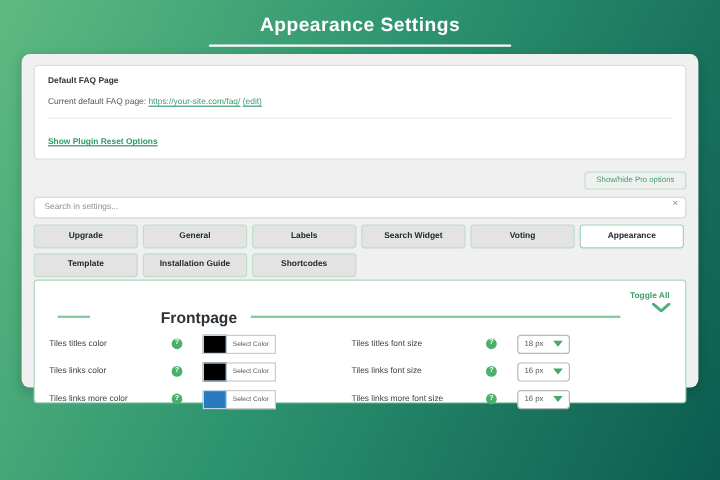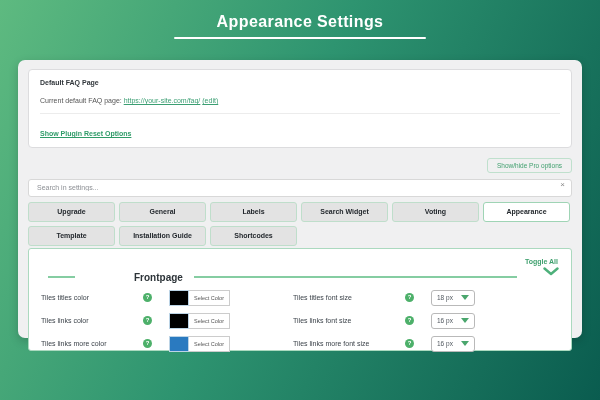--- a/index.html
+++ b/index.html
@@ -9,21 +9,21 @@
     background:linear-gradient(115deg,#5eba80 0%,#2e9470 45%,#0a5c4f 100%);
     position:relative;
   }
   
   .header { text-align:center; padding-top:13px; }
   .page-title { color:#fff; font-size:16px; font-weight:600; letter-spacing:.4px; }
   .title-underline { width:252px; height:2px; background:#fff; margin:6px auto 0; border-radius:1px; }
 
   
   .main-panel {
-    position:absolute; left:18px; top:60px; width:564px; height:278px;
+    position:absolute; left:18px; top:45px; width:564px; height:278px;
     background:#f0f0f1; border-radius:7px; box-shadow:0 3px 10px rgba(0,0,0,.18);
     padding:9px 10px 3px;
   }
 
   
   .faq-card { background:#fff; border:1px solid #dcdcde; border-radius:4px; padding:9px 11px 7px; }
   .faq-heading { font-size:7px; font-weight:700; color:#32373c; }
   .faq-line { margin-top:11px; font-size:7px; color:#555; }
   .faq-line a, .green-link { color:#3a9e72; text-decoration:underline; cursor:pointer; }
   .faq-divider { height:1px; background:#ececec; margin:9px 0 8px; }
@@ -50,21 +50,21 @@
 
   
   .content-box { position:relative; margin-top:2px; background:#fff; border:1px solid #abd9bf;
     border-radius:3px; height:103px; padding:0 12px; }
   .toggle-all { position:absolute; top:9px; right:13px; font-size:7px; font-weight:700; color:#3fa06e;
     cursor:pointer; }
   .chevron { position:absolute; top:18px; right:12px; cursor:pointer; line-height:0; }
 
   .section-head { display:flex; align-items:center; padding-top:23px; }
   .line-short { width:27px; height:2px; background:#85cda2; margin-left:7px; flex:0 0 auto; }
-  .section-label { margin:0 11px; font-size:10px; font-weight:700; color:#2c3338; white-space:nowrap;padding-left:48px; }
+  .section-label { margin:0 11px; font-size:13px; font-weight:700; color:#2c3338; white-space:nowrap;padding-left:48px; }
   .line-long { flex:1; height:2px; background:#85cda2; margin-right:42px; }
 
   .settings-grid { display:flex; margin-top:7px; }
   .col-left { width:252px; }
   .col-right { flex:1; }
   .setting-row { display:flex; align-items:center; height:16px; margin-bottom:7px; }
   .row-label { font-size:7px; color:#3c434a; width:102px; }
   .row-label-r { font-size:7px; color:#3c434a; width:112px; }
   .info-icon { flex:0 0 auto; width:9px; height:9px; border-radius:50%; background:#4db06a; color:#fff;
     font-size:6px; line-height:9px; text-align:center; font-weight:700; margin-right:17px; cursor:pointer; }

